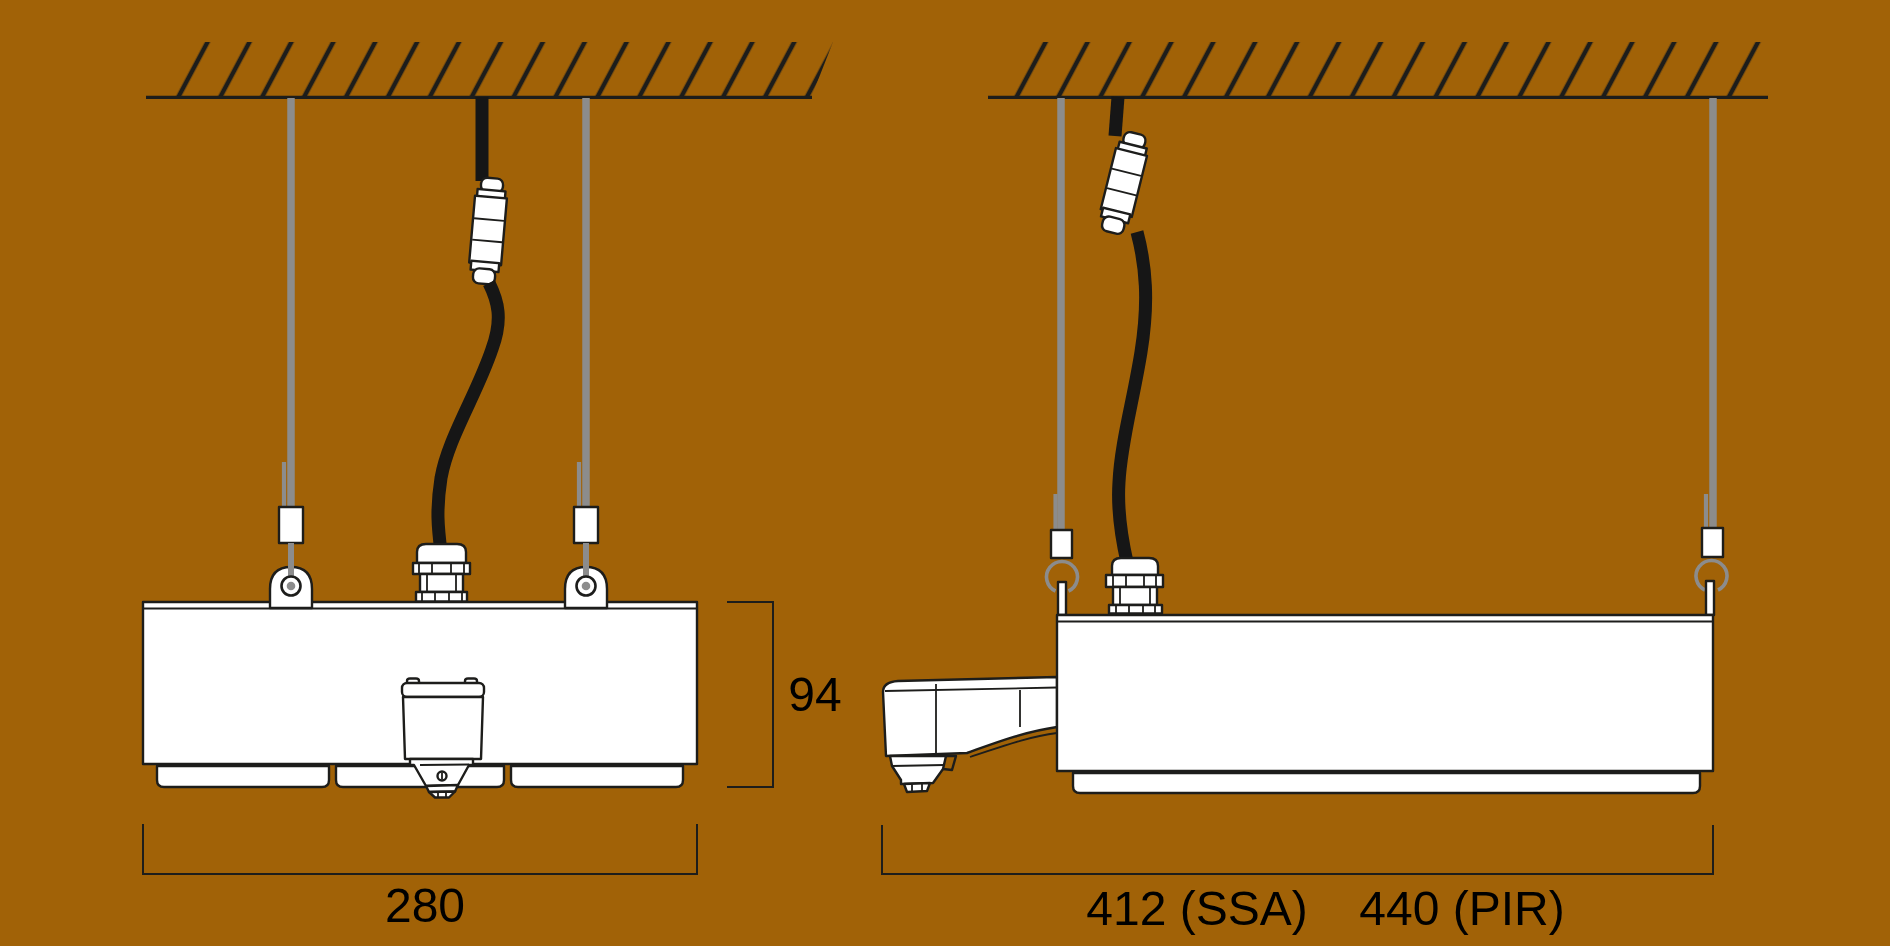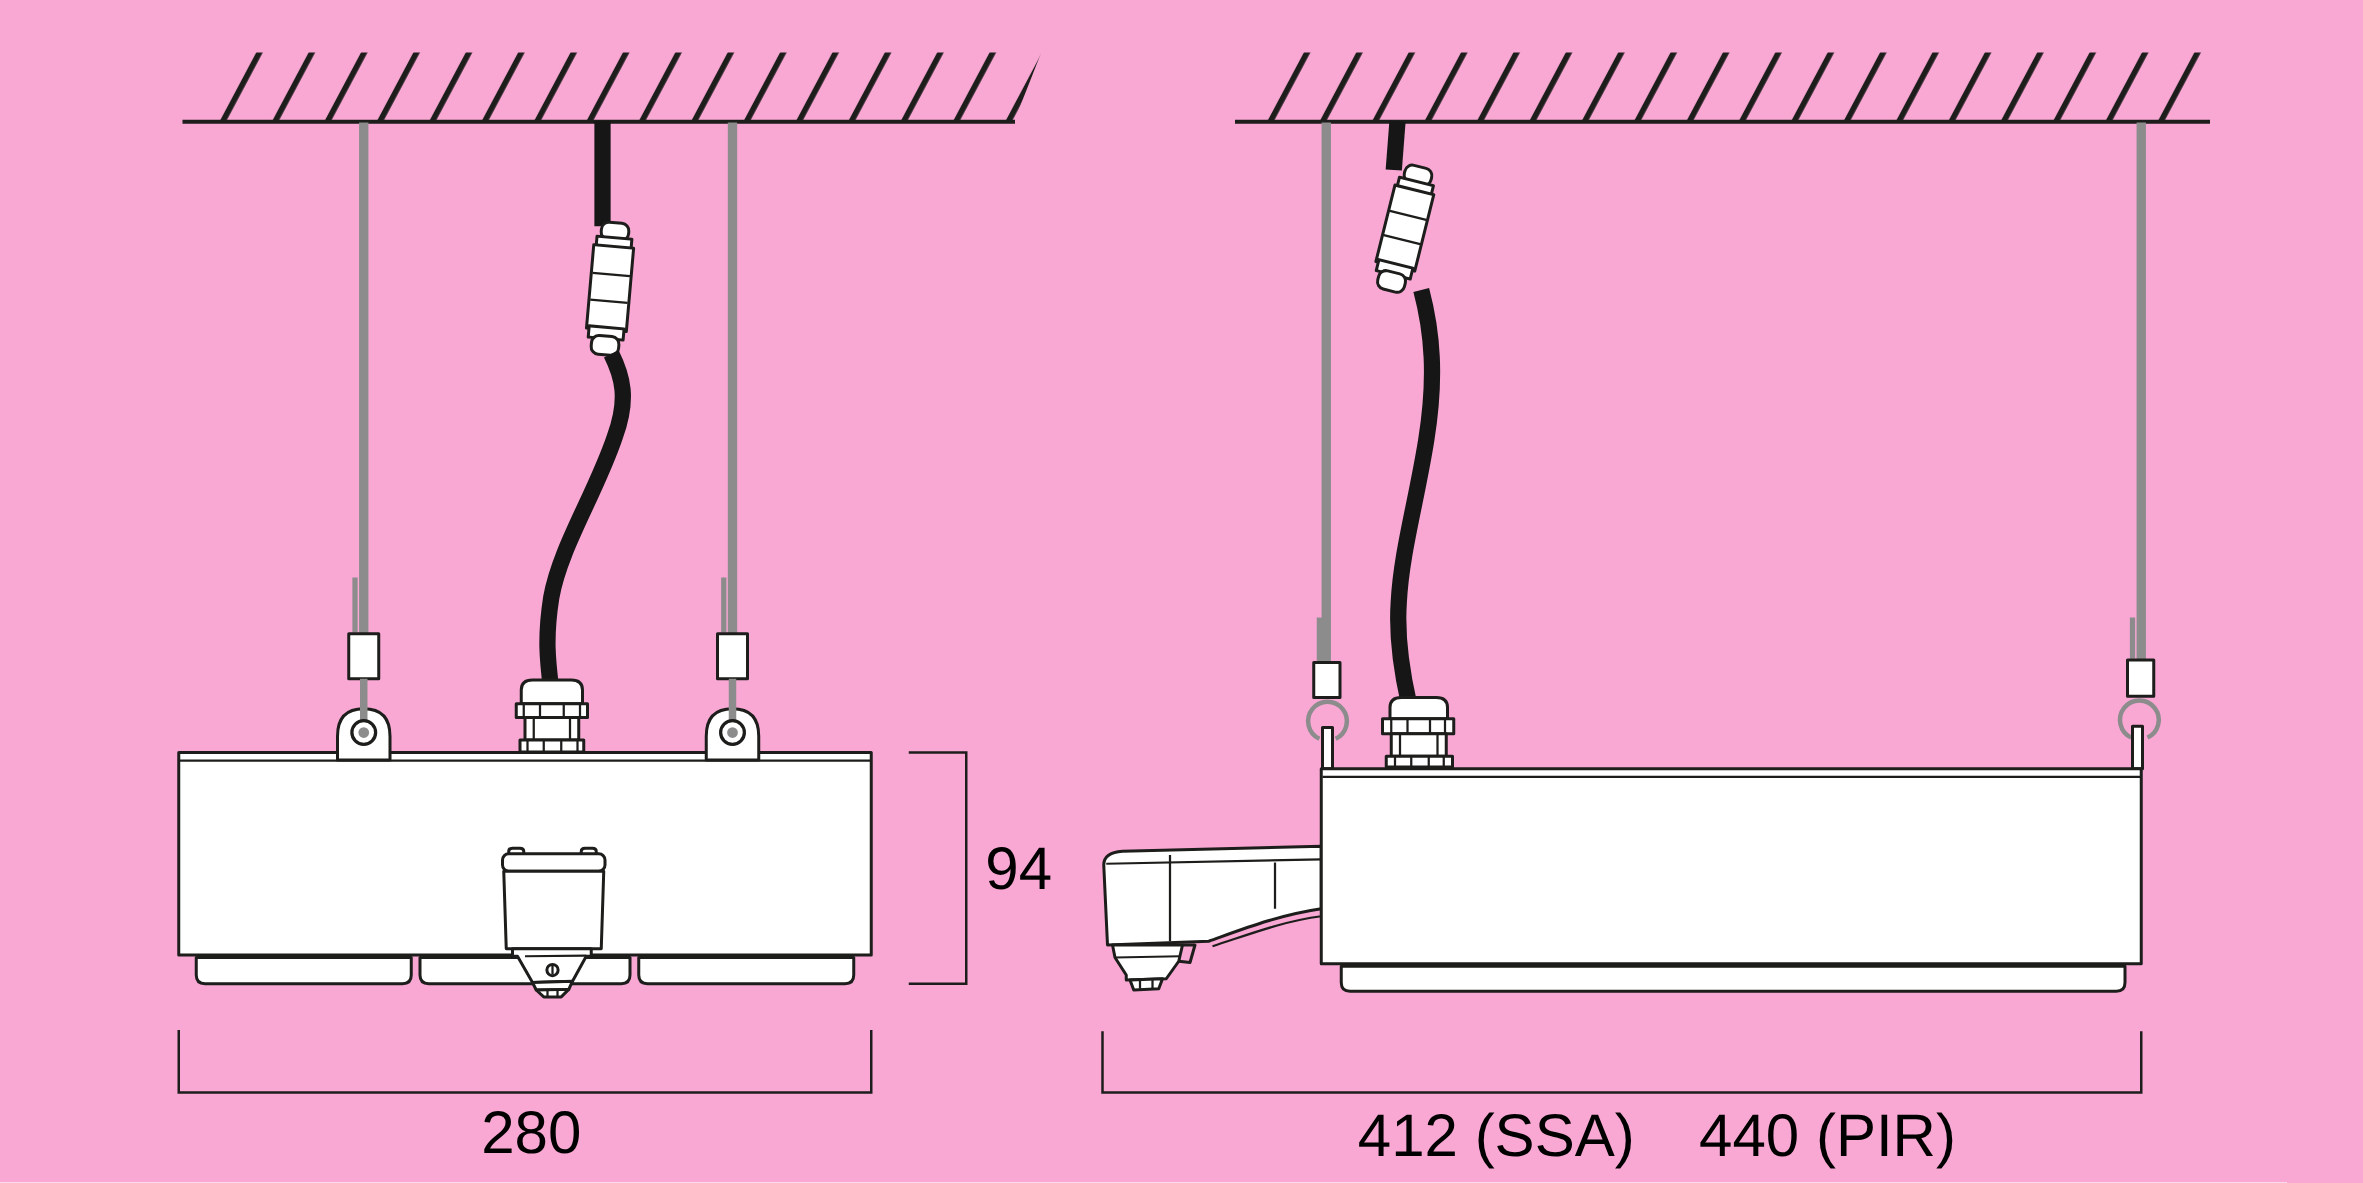--- a/index.html
+++ b/index.html
@@ -1,16 +1,16 @@
 <!DOCTYPE html>
 <html><head>
 <meta charset="utf-8">
 <style>
   html,body{margin:0;padding:0;background:#ffffff;}
-  .stage{position:relative;width:1890px;height:946px;background:#f9a8d4;overflow:hidden;
+  .stage{position:relative;width:1890px;height:946px;background:#a16207;overflow:hidden;
          font-family:"Liberation Sans", sans-serif;}
   svg{display:block;}
   .part{fill:#ffffff;stroke:#1d1d1b;stroke-width:2.4;stroke-linejoin:round;}
   .ln1{fill:none;stroke:#1d1d1b;stroke-width:1.8;}
   .ln2{fill:none;stroke:#1d1d1b;stroke-width:2.4;stroke-linejoin:round;}
   .thick{fill:none;stroke:#1d1d1b;stroke-width:3.2;}
   .wire7{fill:none;stroke:#8c8c8c;stroke-width:7.5;}
   .wire6{fill:none;stroke:#8c8c8c;stroke-width:6;}
   .wire4{fill:none;stroke:#8c8c8c;stroke-width:4.2;}
   .loop{fill:none;stroke:#8c8c8c;stroke-width:3.6;}

